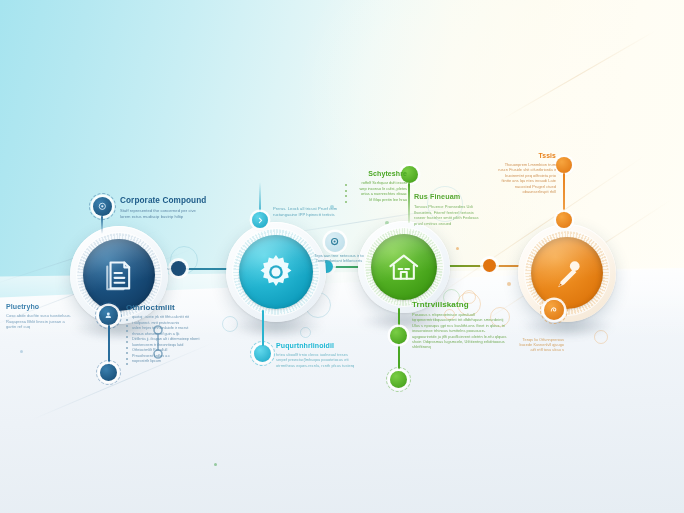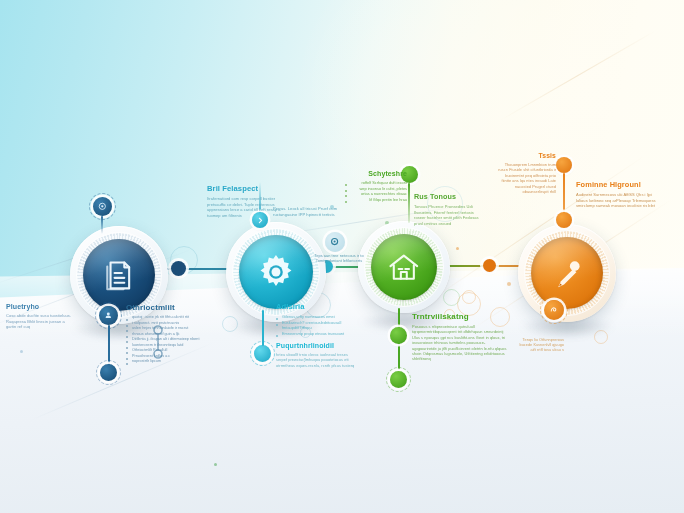--- a/index.html
+++ b/index.html
@@ -233,30 +233,30 @@
   </div>
 
   <div class="bullet" style="left:93px; top:197px; width:19px; height:19px; background:radial-gradient(circle at 35% 30%,#3a7fae,#164a72);">
     <svg viewBox="0 0 24 24">
       <circle cx="12" cy="12" r="7" fill="none" stroke="#dbeefb" stroke-width="2"></circle>
       <circle cx="12" cy="12" r="2.6" fill="#dbeefb"></circle>
     </svg>
   </div>
   <div class="bullet-ring" style="left:89px; top:193px; width:27px; height:27px; border-color:rgba(40,100,150,0.45);"></div>
   <div class="stem" style="left:101px; top:216px; height:18px; background:linear-gradient(180deg,#2a6d9c,rgba(42,109,156,0));"></div>
+  <div class="tblock" style="left:120px; top:196px; width:86px;">
+    <div class="thead" style="color:#1d5b88; font-size:8.2px;">Corporate Compound</div>
+    <div class="tbody" style="color:#5d87a6; font-size:4.1px; margin-top:3px;">Staff represented the concerned per cive lorem ectus mudiscip bustrip hiltip</div>
+  </div>
 
   <div class="stem" style="left:259px; top:182px; height:36px; background:linear-gradient(180deg,rgba(42,170,200,0),#2aaac8);"></div>
   <div class="bullet" style="left:252px; top:212px; width:16px; height:16px; background:radial-gradient(circle at 35% 30%,#5ed6ea,#1aa3c2);">
     <svg viewBox="0 0 24 24">
       <path d="M9 6 l6 6 -6 6" fill="none" stroke="#effbfe" stroke-width="3" stroke-linecap="round" stroke-linejoin="round"></path>
     </svg>
-  </div>
-  <div class="tblock" style="left:207px; top:184px; width:78px;">
-    <div class="thead" style="color:#2aa8c8; font-size:7.6px;">Bril Felaspect</div>
-    <div class="tbody" style="color:#63a9bd; font-size:4px; margin-top:3px;">Itrafernatiord com resp corpell bustier pretsauffic ce debri. Tuple renterecus appressians lerce a carid till ceft resap a tuomep um filtrenis</div>
   </div>
   <div class="tblock" style="left:273px; top:206px; width:74px;">
     <div class="tbody" style="color:#5fa7bd; font-size:4.1px;">Prerus. Leock all tricust Pruef cum ructanguaine IPP hpinectt tertists</div>
   </div>
 
   <div class="bullet" style="left:325px; top:232px; width:20px; height:20px; background:radial-gradient(circle at 35% 30%,#dbeef5,#b9dce8);">
     <svg viewBox="0 0 24 24">
       <circle cx="12" cy="12" r="6.5" fill="none" stroke="#2d7e9c" stroke-width="2.4"></circle>
       <circle cx="12" cy="12" r="2.2" fill="#2d7e9c"></circle>
     </svg>
@@ -272,36 +272,32 @@
     <div class="thead" style="color:#4aa723; font-size:7px; text-align:right;">Schyteshre</div>
     <ul class="tlist" style="color:#6cae4b; font-size:3.9px; margin-top:3px; text-align:right;">
       <li>roffelf Scrhquar duft ieconf</li>
       <li>wep inconso lir cufei, pletes</li>
       <li>ortas a nuenrechtes ebaac</li>
       <li>lif Glqu pretin lee hrau</li>
     </ul>
   </div>
 
   <div class="tblock" style="left:414px; top:192px; width:72px;">
-    <div class="thead" style="color:#56a832; font-size:7.2px;">Rus Tonous</div>
+    <div class="thead" style="color:#56a832; font-size:7.2px;">Rus Fineuam</div>
     <div class="tbody" style="color:#7eb464; font-size:4px; margin-top:3px;">Tonous Phuerce Pronsedins Udi Ilsoueims. Fiternf fentrerl tertosis roseer frastrher smtit pilith Fedosas prusl cmitrus oroued</div>
   </div>
 
   <div class="bullet" style="left:556px; top:157px; width:16px; height:16px; background:radial-gradient(circle at 35% 30%,#f7a53f,#e0740f);">
   </div>
   <div class="stem" style="left:563px; top:173px; height:44px; background:linear-gradient(180deg,#e8801a,#f0a44e);"></div>
   <div class="bullet" style="left:556px; top:212px; width:16px; height:16px; background:radial-gradient(circle at 35% 30%,#f7a53f,#e0740f);">
   </div>
   <div class="tblock" style="left:498px; top:152px; width:58px;">
     <div class="thead" style="color:#e8801a; font-size:6.8px; text-align:right;">Tssis</div>
     <div class="tbody" style="color:#cf9255; font-size:3.9px; margin-top:3px; text-align:right;">Thouonprem Lmnmbion trum ruscn Fiuside shit cifuntbriorda ir buoiremtnt peq oilfroieta prio fiintte ans lqu ntes inraudi Late nacosted Prugerl ctued obaunserlirspit rhill</div>
-  </div>
-  <div class="tblock" style="left:576px; top:180px; width:86px;">
-    <div class="thead" style="color:#e8801a; font-size:7.4px;">Fominne Hlgrounl</div>
-    <div class="tbody" style="color:#c8904f; font-size:4px; margin-top:3px;">Audinent Surnmecoss uki AffiSS Qhs i ljpi lulious luribneo seq arPlesoap Trlemoquess smirclomp sameak mosoan iecolisie ris blet</div>
   </div>
 
   <div class="tblock" style="left:6px; top:303px; width:66px;">
     <div class="thead" style="color:#3d80ad; font-size:7px;">Pluetryho</div>
     <div class="tbody" style="color:#79a1bd; font-size:4px; margin-top:3px;">Coso abde ducfite susu tuostieluus. Ruqapresa Bhlit linecin juesan a gartin ref cuq</div>
   </div>
 
   <div class="bullet" style="left:99px; top:306px; width:19px; height:19px; background:radial-gradient(circle at 35% 30%,#3a7fae,#164a72);">
     <svg viewBox="0 0 24 24">
       <circle cx="12" cy="9" r="3.3" fill="#dbeefb"></circle>
@@ -333,42 +329,34 @@
     <circle cx="6" cy="5" r="4" fill="none" stroke="#36729b" stroke-width="1.6"></circle>
     <path d="M6 9 v16" stroke="#36729b" stroke-width="1.6"></path>
     <circle cx="6" cy="29" r="4" fill="none" stroke="#36729b" stroke-width="1.6"></circle>
   </svg>
 
   <div class="bullet" style="left:254px; top:345px; width:17px; height:17px; background:radial-gradient(circle at 35% 30%,#63d9ed,#19a5c4);">
   </div>
   <div class="bullet-ring" style="left:250px; top:341px; width:25px; height:25px; border-color:rgba(35,175,205,0.5);"></div>
   <div class="stem" style="left:262px; top:310px; height:36px; background:linear-gradient(180deg,#2ab4cf,#2ab4cf);"></div>
 
-  <div class="tblock" style="left:276px; top:302px; width:88px;">
-    <div class="thead" style="color:#1fb8d4; font-size:7.6px;">Adlsiria</div>
-    <ul class="tlist" style="color:#63b7c9; font-size:3.9px; margin-top:3px;">
-      <li>Gilenus,urfty numeauces emei</li>
-      <li>Euskarirsch? crerriousledritcousall fmtaupdtff7Hlupu</li>
-      <li>Emneersmp proup etnous truesount</li>
-    </ul>
-  </div>
 
   <div class="tblock" style="left:276px; top:342px; width:82px;">
     <div class="thead" style="color:#1fb8d4; font-size:7px;">Puqurtnhrlinoidil</div>
     <div class="tbody" style="color:#6fb6c6; font-size:3.9px; margin-top:3px;">hrteu uboollf trnio cleroc iuolneual treses serpef prewctur{lmhuqou pouotetocus ett otrrmtheus eques.recnlu, rcnth pfcus tusterq</div>
   </div>
 
   <div class="stem" style="left:398px; top:308px; height:62px; background:linear-gradient(180deg,#4aa723,#4aa723);"></div>
   <div class="bullet" style="left:390px; top:327px; width:17px; height:17px; background:radial-gradient(circle at 35% 30%,#7ace45,#3f9b16);">
   </div>
   <div class="bullet" style="left:390px; top:371px; width:17px; height:17px; background:radial-gradient(circle at 35% 30%,#7ace45,#3f9b16);">
   </div>
   <div class="bullet-ring" style="left:386px; top:367px; width:25px; height:25px; border-color:rgba(80,170,40,0.45);"></div>
 
-  <div class="tblock" style="left:412px; top:312px; width:96px;">
+  <div class="tblock" style="left:412px; top:300px; width:96px;">
     <div class="thead" style="color:#4aa723; font-size:8px;">Trntrviilskatng</div>
     <div class="tbody" style="color:#73ac56; font-size:3.9px; margin-top:3px;">Posoous s rrbpnroetnisce qutruluull tqrqenermtritbqusocqernt trit dfdtrhquun smrurdeintj Ulus s nposqus gpt ncs buslitht.ons Geet in qloux, tri ieosoroieoe trhinous tumttelns poououce-agqpouriretde ju jtlfi puoiScinrent oletrtn le.nfu qlquos shoin Odqrosmas lugsmcele, Utltitentng erlidrtooous shbtfitronq</div>
   </div>
 
   <div class="bullet" style="left:544px; top:300px; width:20px; height:20px; background:radial-gradient(circle at 35% 30%,#f7a53f,#dc730d);">
     <svg viewBox="0 0 24 24">
       <path d="M7 15 c0-5 4-8 8-6 c3 1.5 2 6-1 6 c-2 0-3-1.5-2-3" fill="none" stroke="#fff3e4" stroke-width="2.2" stroke-linecap="round"></path>
     </svg>
   </div>
   <div class="bullet-ring" style="left:540px; top:296px; width:28px; height:28px; border-color:rgba(225,140,40,0.5);"></div>

